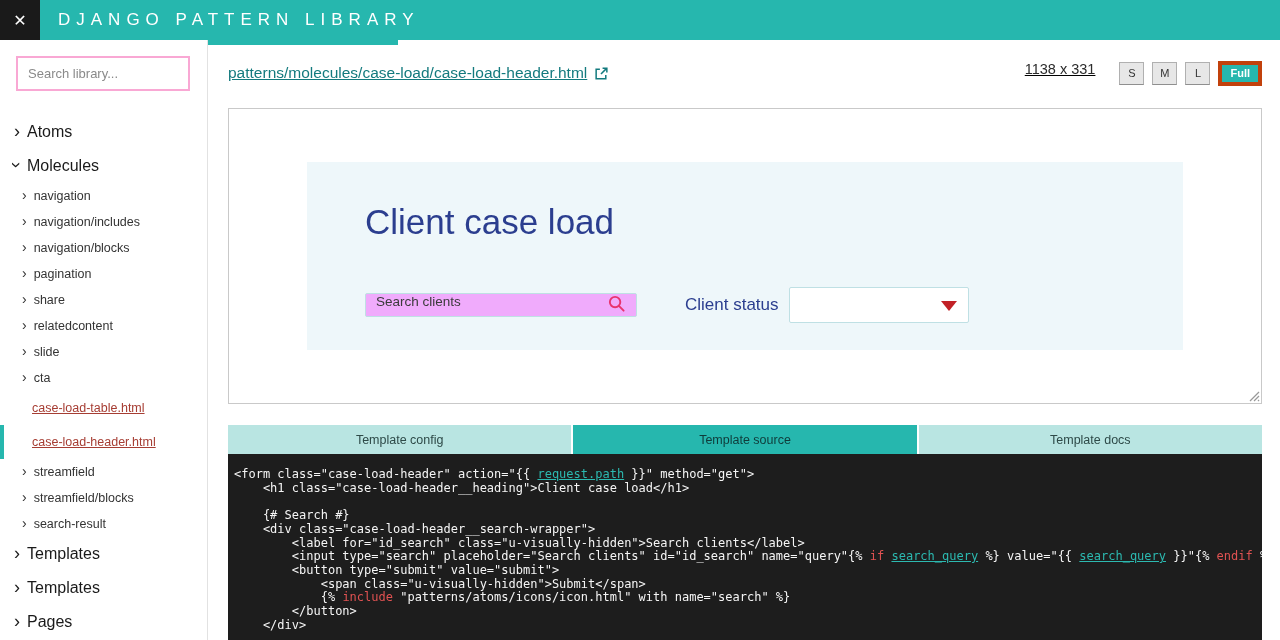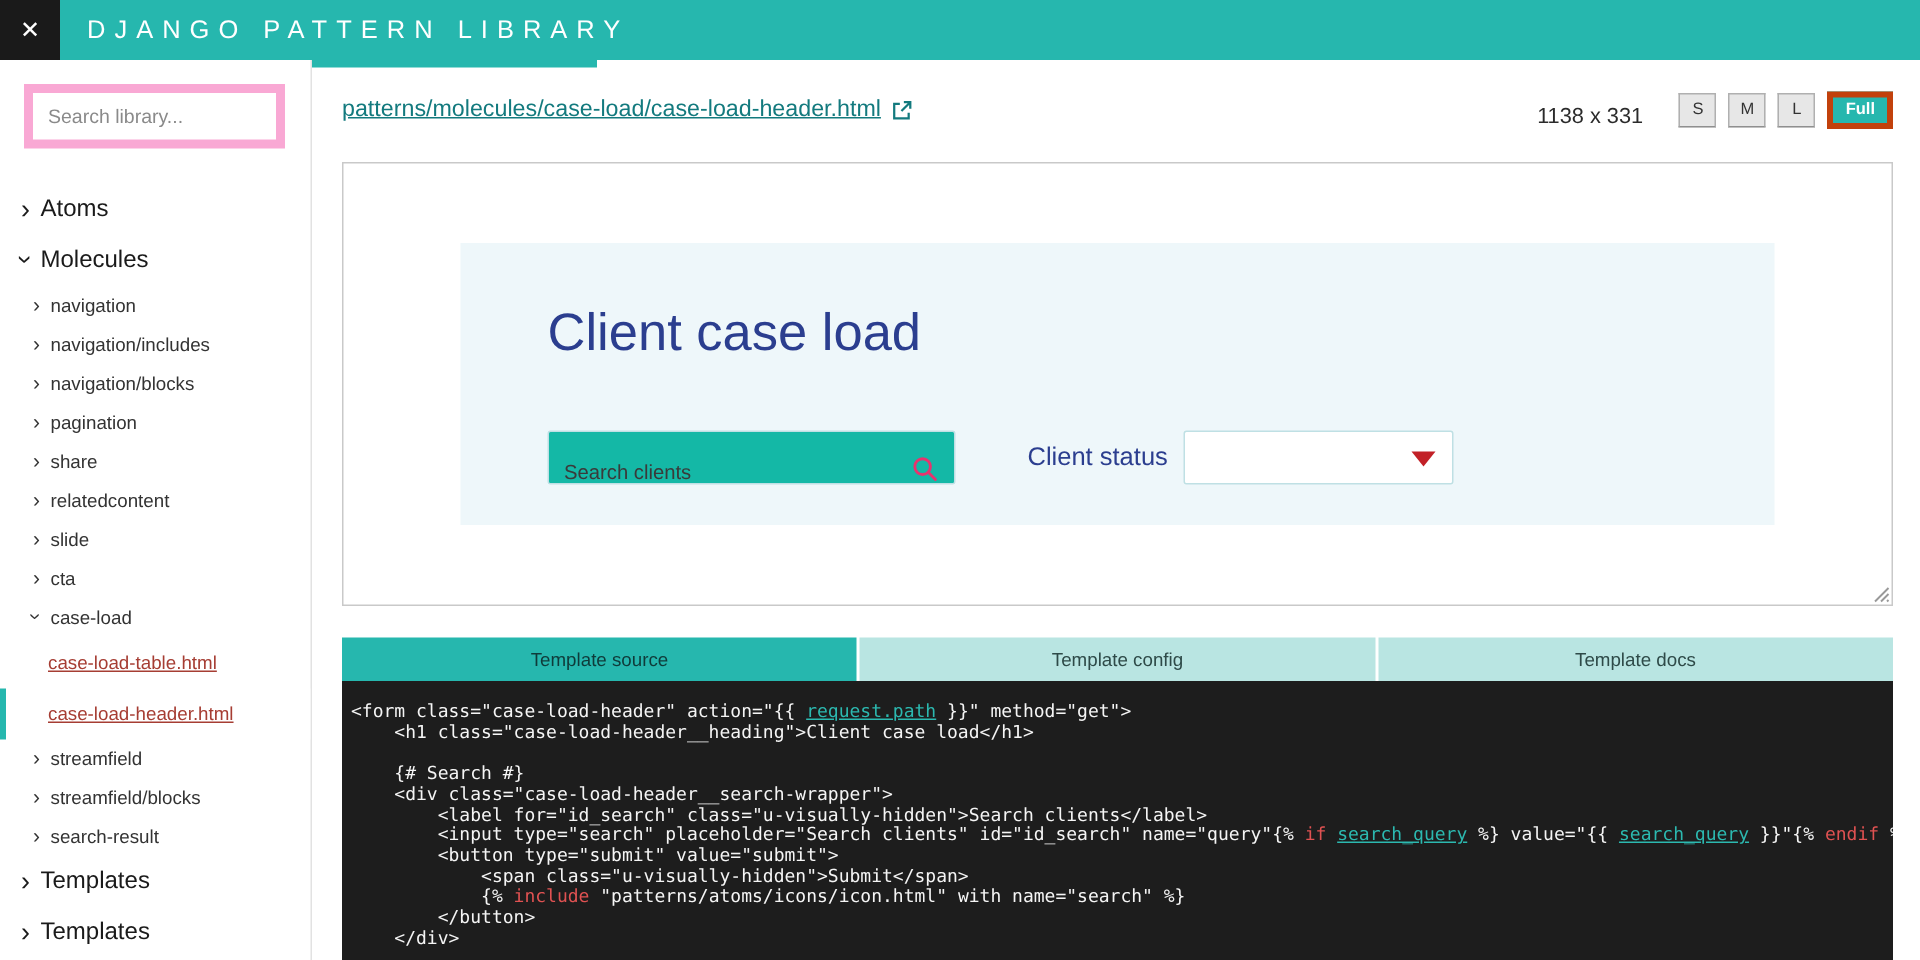--- a/index.html
+++ b/index.html
@@ -11,56 +11,56 @@
   .close-btn { width: 40px; height: 40px; background: #1a1a1a; color: #fff; border: none; font-size: 16px;
     display: flex; align-items: center; justify-content: center; cursor: pointer; }
   .app-title { color: #fff; font-size: 17px; font-weight: 400; letter-spacing: 6px; margin-left: 18px; }
   .header-accent { position: absolute; left: 208px; top: 40px; width: 190px; height: 5px; background: var(--teal, #26b7ae); z-index: 2; }
 
   
   .layout { display: flex; height: 600px; }
 
   
   .sidebar { width: 208px; border-right: 1px solid #e2e2e2; padding-top: 16px; background: #fff; overflow: hidden; flex: none; }
-  .side-search { display: block; width: 174px; margin: 0 16px 24px; padding: 8px 10px; border: 6px solid #f9a8d4;
+  .side-search { display: block; width: 174px; margin: 0 16px 24px; padding: 8px 10px; border: 2px solid #f9a8d4;
     font-size: 13px; color: #333; font-family: "Liberation Sans", sans-serif; }
   .side-search::placeholder { color: #8a8a8a; }
   .tree { display: block; }
   .tree-item { display: flex; align-items: center; gap: 7px; cursor: pointer; text-decoration: none; }
   .tree-item.lvl0 { font-size: 16px; color: #1a1a1a; padding: 8px 0 8px 14px; }
   .tree-item.lvl1 { font-size: 12.5px; color: #333; padding: 6px 0 6px 22px; }
   .tree-item.file { font-size: 12.5px; color: var(--link-red, #a63d33); text-decoration: underline; padding: 10px 0 10px 32px; }
   .tree-item.file.selected { border-left: 4px solid var(--teal, #26b7ae); padding-left: 28px; background: #fff; }
   .chev { display: inline-block; line-height: 1; transform: translateY(-1px); }
   .lvl0 .chev { font-size: 18px; }
   .lvl1 .chev { font-size: 14px; }
   .chev.open { transform: rotate(90deg) translateX(-1px); }
 
   
   .main { flex: 1; display: flex; flex-direction: column; padding: 18px 18px 0 20px; overflow: hidden; }
 
   .topbar { height: 30px; display: flex; align-items: center; justify-content: space-between; }
   .breadcrumb { color: var(--breadcrumb-teal, #137a7e); font-size: 15.5px; text-decoration: underline;
     display: flex; align-items: center; gap: 7px; cursor: pointer; }
   .breadcrumb svg { flex: none; }
-  .controls { display: flex; align-items: flex-end; }
+  .controls { display: flex; align-items: flex-start; text-decoration: underline; }
   .dimensions { font-size: 14.5px; color: #2b2b2b; margin-right: 16px; }
   .size-btn { min-width: 25px; height: 23px; padding: 0 6px; margin-left: 8px; background: #e7e7e7;
     border: 1px solid #b0b0b0; border-bottom-color: #8f8f8f; font-size: 11px; color: #333; cursor: pointer;
     font-family: "Liberation Sans", sans-serif; }
   .size-btn.active { background: var(--teal, #26b7ae); color: #fff; border: 4px solid #c2410c; font-weight: bold;
     height: 25px; padding: 0 8px; }
 
   
   .preview { margin-top: 20px; height: 296px; border: 1px solid #c9c9c9; background: #fff; position: relative; flex: none; }
   .pattern-panel { position: absolute; left: 78px; right: 78px; top: 53px; height: 188px; background: #eef7fa; }
   .pattern-heading { position: absolute; left: 58px; top: 40px; font-size: 35px; font-weight: normal; color: var(--blue, #2b3e8f); }
   .pattern-row { position: absolute; left: 58px; top: 125px; display: flex; align-items: center; }
-  .client-search { width: 272px; height: 36px; background: #14b8a6; border: 1px solid #bfe0e4; border-radius: 2px;
-    display: flex; align-items: flex-end; padding: 0 10px; }
+  .client-search { width: 272px; height: 24px; background: #f0abfc; border: 1px solid #bfe0e4; border-radius: 2px;
+    display: flex; align-items: flex-start; padding: 0 10px; }
   .client-input { border: none; outline: none; flex: 1; font-size: 13.5px; color: #333; background: transparent;
     font-family: "Liberation Sans", sans-serif; }
   .client-input::placeholder { color: #3a3a3a; }
   .status-label { margin-left: 48px; font-size: 17px; color: var(--blue, #2b3e8f); }
   .status-select { margin-left: 10px; width: 180px; height: 36px; background: #fff; border: 1px solid #bfe0e4;
     border-radius: 2px; position: relative; cursor: pointer; }
   .tri { position: absolute; right: 11px; top: 13px; width: 0; height: 0;
     border-left: 8px solid transparent; border-right: 8px solid transparent;
     border-top: 10px solid var(--dark-red, #c22127); }
   .grip { position: absolute; right: 1px; bottom: 1px; }
@@ -125,24 +125,20 @@
           <span class="chev">›</span>
           <span class="lab">relatedcontent</span>
         </div>
         <div class="tree-item lvl1 folder">
           <span class="chev">›</span>
           <span class="lab">slide</span>
         </div>
         <div class="tree-item lvl1 folder">
           <span class="chev">›</span>
           <span class="lab">cta</span>
-        </div>
-        <div class="tree-item lvl1 folder">
-          <span class="chev open">›</span>
-          <span class="lab">case-load</span>
         </div>
         <a class="tree-item lvl2 file" href="#">
           <span class="lab">case-load-table.html</span>
         </a>
         <a class="tree-item lvl2 file selected" href="#">
           <span class="lab">case-load-header.html</span>
         </a>
         <div class="tree-item lvl1 folder">
           <span class="chev">›</span>
           <span class="lab">streamfield</span>
@@ -204,21 +200,21 @@
         </div>
       </div>
       <svg class="grip" width="13" height="13" viewBox="0 0 13 13">
         <line x1="12" y1="3" x2="3" y2="12" stroke="#999" stroke-width="1.3"></line>
         <line x1="12" y1="7" x2="7" y2="12" stroke="#999" stroke-width="1.3"></line>
         <line x1="12" y1="11" x2="11" y2="12" stroke="#999" stroke-width="1.3"></line>
       </svg>
     </div>
 
     <div class="tabs">
+        <div class="tab">Template config</div>
         <div class="tab active">Template source</div>
-        <div class="tab">Template config</div>
         <div class="tab">Template docs</div>
       </div>
 
     <div class="code"><div class="code-line"><span class="seg-p">&lt;form class="case-load-header" action="{{ </span><span class="seg-v">request.path</span><span class="seg-p"> }}" method="get"&gt;</span></div><div class="code-line"><span class="seg-p">    &lt;h1 class="case-load-header__heading"&gt;Client case load&lt;/h1&gt;</span></div><div class="code-line">&nbsp;</div><div class="code-line"><span class="seg-p">    {# Search #}</span></div><div class="code-line"><span class="seg-p">    &lt;div class="case-load-header__search-wrapper"&gt;</span></div><div class="code-line"><span class="seg-p">        &lt;label for="id_search" class="u-visually-hidden"&gt;Search clients&lt;/label&gt;</span></div><div class="code-line"><span class="seg-p">        &lt;input type="search" placeholder="Search clients" id="id_search" name="query"{% </span><span class="seg-k">if</span><span class="seg-p"> </span><span class="seg-v">search_query</span><span class="seg-p"> %} value="{{ </span><span class="seg-v">search_query</span><span class="seg-p"> }}"{% </span><span class="seg-k">endif</span><span class="seg-p"> %}</span></div><div class="code-line"><span class="seg-p">        &lt;button type="submit" value="submit"&gt;</span></div><div class="code-line"><span class="seg-p">            &lt;span class="u-visually-hidden"&gt;Submit&lt;/span&gt;</span></div><div class="code-line"><span class="seg-p">            {% </span><span class="seg-k">include</span><span class="seg-p"> "patterns/atoms/icons/icon.html" with name="search" %}</span></div><div class="code-line"><span class="seg-p">        &lt;/button&gt;</span></div><div class="code-line"><span class="seg-p">    &lt;/div&gt;</span></div></div>
 
   </main>
 </div>
 
 </body></html>

